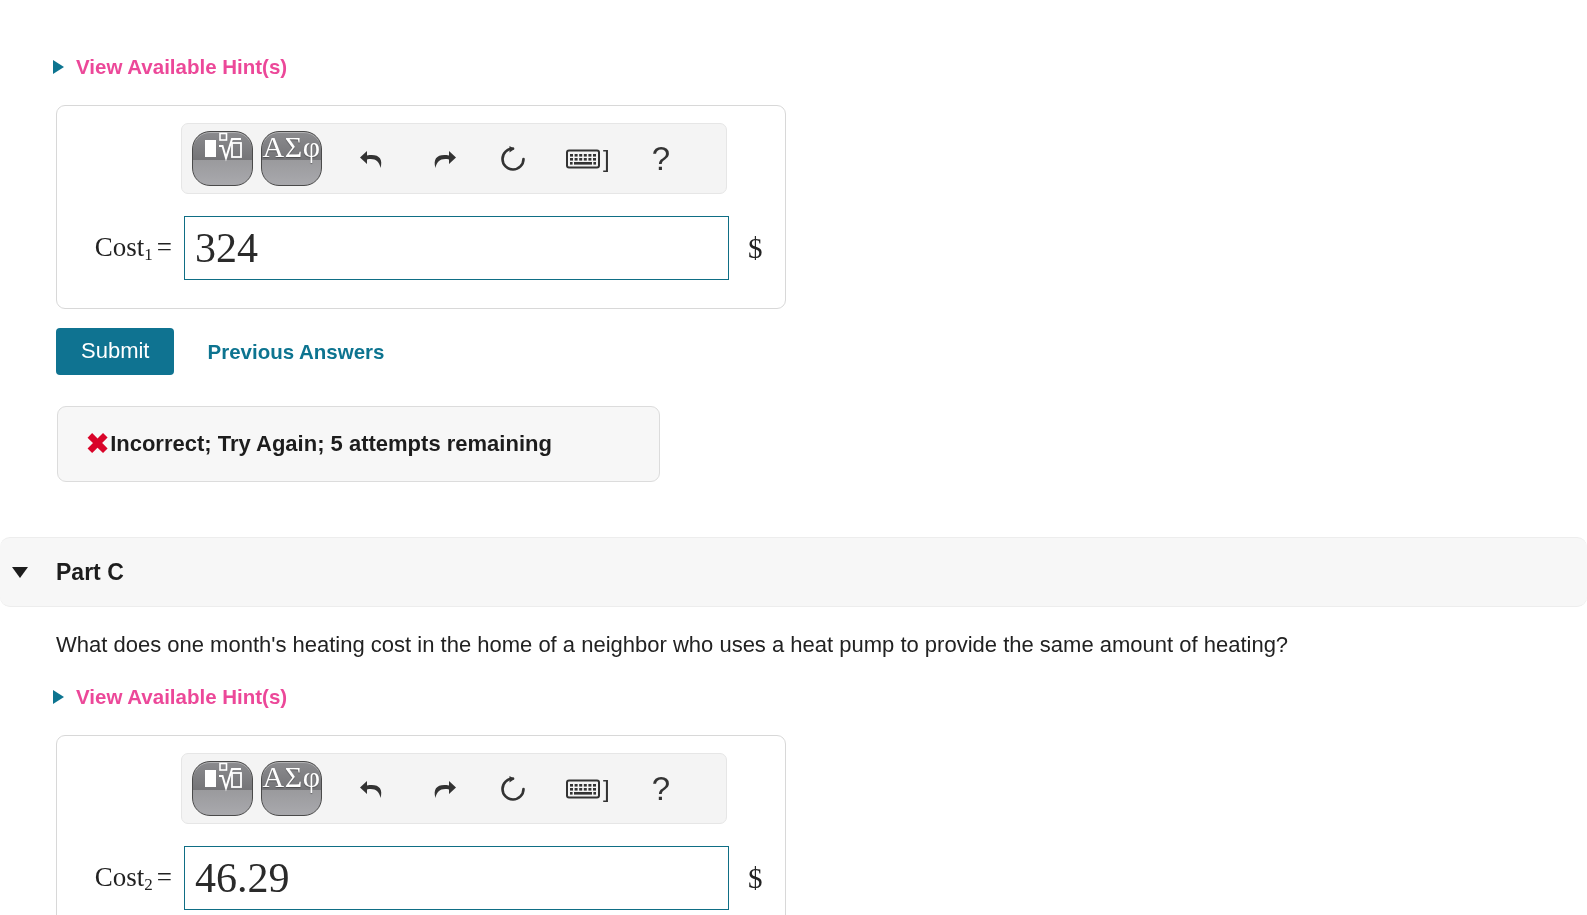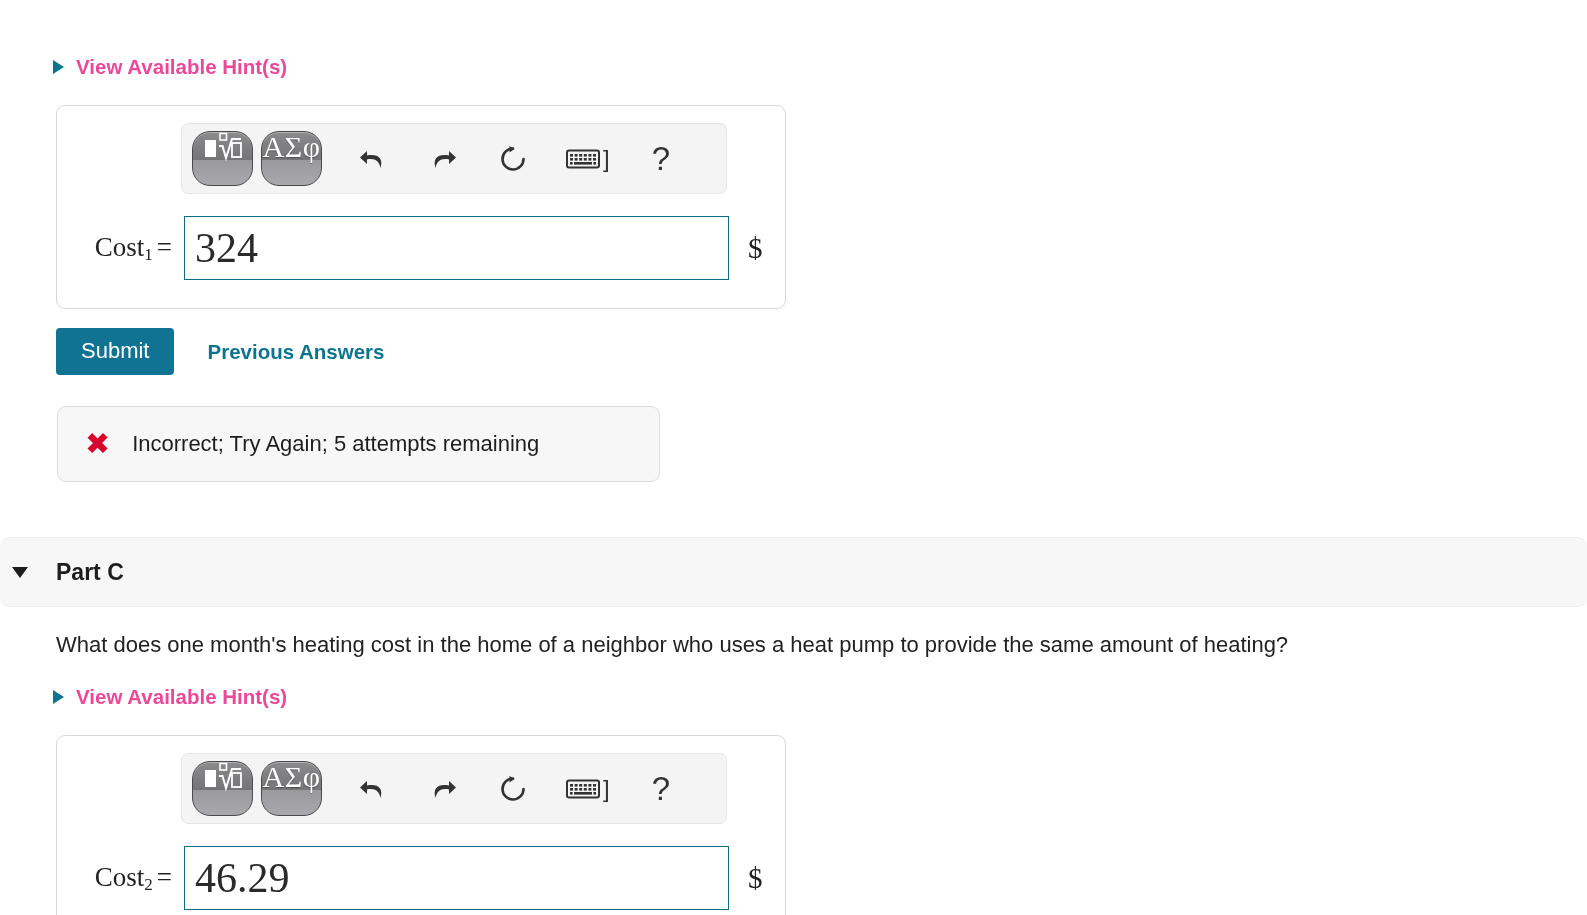--- a/index.html
+++ b/index.html
@@ -241,23 +241,22 @@
     padding-left: 27px;
   }
   .xmark {
     color: #d90429;
     font-size: 30px;
     font-weight: bold;
     font-family: "DejaVu Sans", sans-serif;
     line-height: 1;
   }
   .feedback-text {
-    margin-left: 22px;
     font-size: 22px;
-    font-weight: normal;
+    font-weight: bold;
     color: #1d1d1d;
     font-family: "Liberation Sans", sans-serif;
   }
 
   
   .part-band {
     position: absolute;
     left: 0;
     top: 537px;
     width: 1587px;

